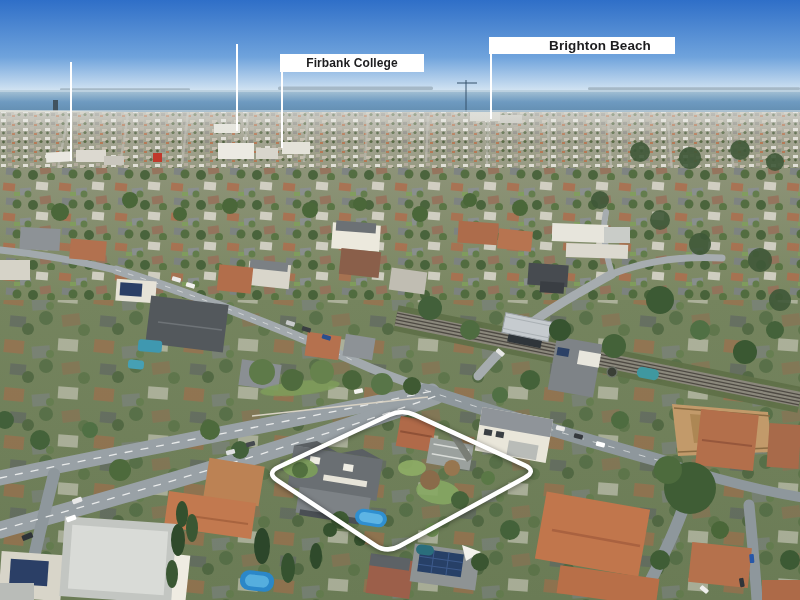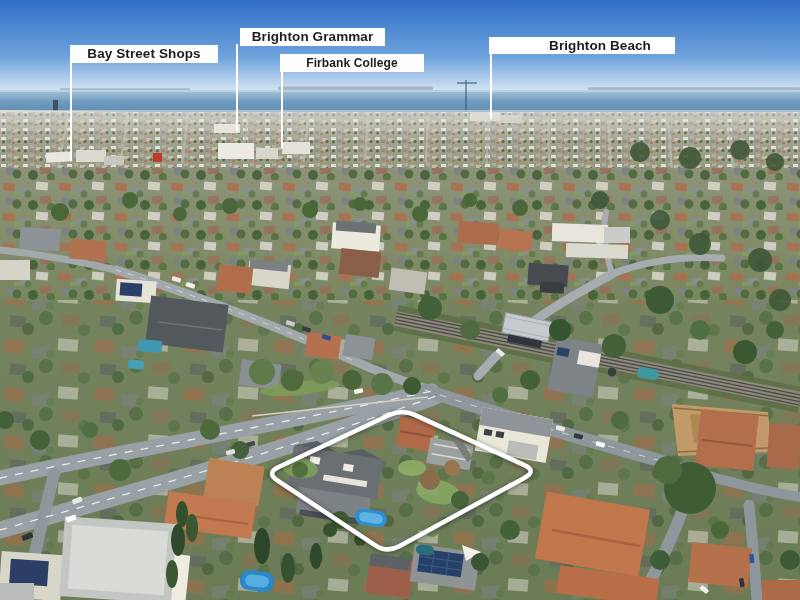--- a/index.html
+++ b/index.html
@@ -415,18 +415,16 @@
 
   <svg class="overlay" width="800" height="600" viewBox="0 0 800 600">
     <path d="M414.7,414.8 L524.3,465.2 Q537,471 524.7,477.7 L399.3,546.3 Q387,553 375.3,545.3 L277.7,480.7 Q266,473 278.7,467 L389.3,415 Q402,409 414.7,414.8 Z" fill="none" stroke-width="4.6" style="filter:drop-shadow(0 1.5px 2.5px rgba(0,0,0,0.45));" stroke="#ffffff"></path>
   </svg>
 
   <div class="leader" style="left:69.9px;top:62px;height:99px;"></div>
   <div class="leader" style="left:236px;top:44px;height:87px;"></div>
   <div class="leader" style="left:280.5px;top:71px;height:77px;"></div>
   <div class="leader" style="left:489.5px;top:53px;height:66px;"></div>
 
-  <div class="map-label" style="left:70px;top:45px;width:148px;height:17.5px;">Bay Street Shops</div>
-  <div class="map-label" style="left:240px;top:28px;width:145px;height:17.5px;">Brighton Grammar</div>
   <div class="map-label" style="left:280px;top:53.5px;width:144px;height:18.5px;font-size:12px;">Firbank College</div>
   <div class="map-label" style="left:489px;top:36.5px;width:150px;height:17px;padding-left:36px;">Brighton Beach</div>
 
 </div>
 
 </body></html>

